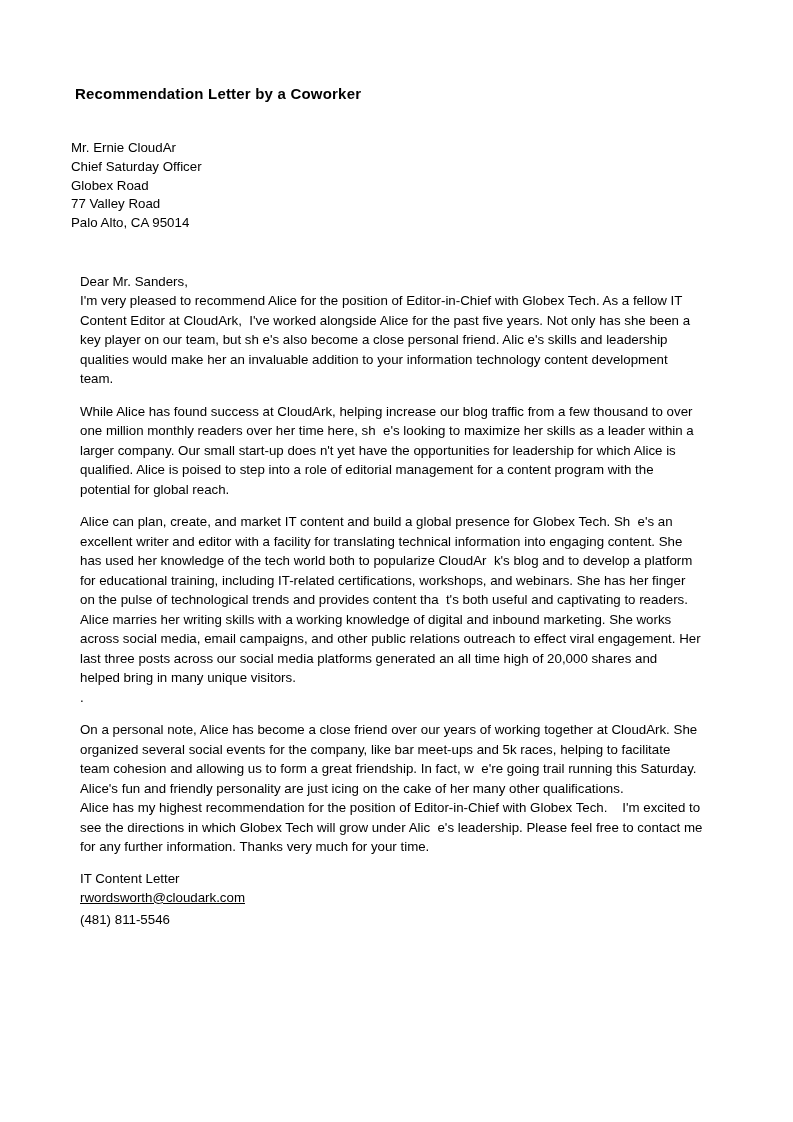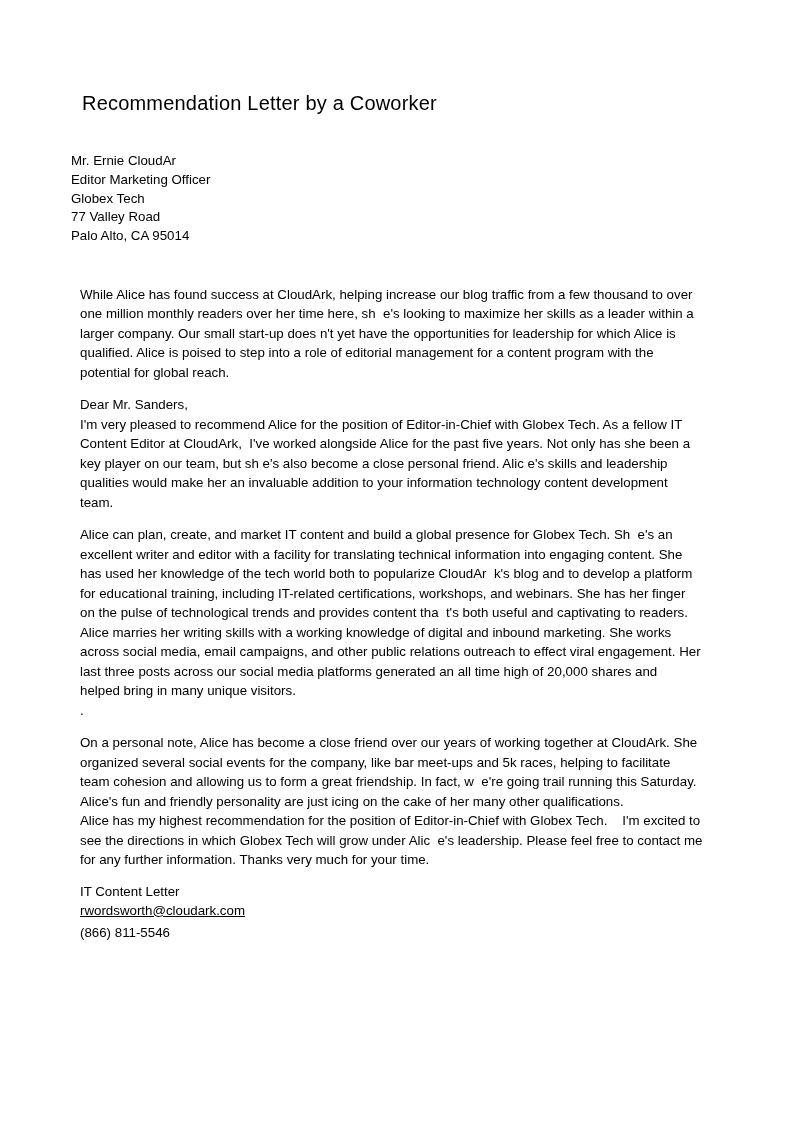--- a/index.html
+++ b/index.html
@@ -10,24 +10,24 @@
   .page {
     position: relative;
     width: 793px;
     height: 1122px;
     background: #ffffff;
     color: #000000;
     font-family: "Liberation Sans", "DejaVu Sans", sans-serif;
     overflow: hidden;
   }
   .doc-title {
-    margin: 7px;
+    margin: 0;
     padding: 85px 0 0 75px;
-    font-size: 20px;
-    font-weight: normal;
+    font-size: 15px;
+    font-weight: bold;
     letter-spacing: 0.2px;
   }
   .recipient {
     margin: 37px 0 0 71px;
     font-size: 13.3px;
     line-height: 18.8px;
   }
   .recipient div {
     white-space: pre-wrap;
   }
@@ -62,38 +62,38 @@
 </style>
 </head>
 <body>
 
 <div class="page">
 
   <h1 class="doc-title">Recommendation Letter by a Coworker</h1>
 
   <div class="recipient">
     <div>Mr. Ernie CloudAr</div>
-    <div>Editor Marketing Officer</div>
-    <div>Globex Tech</div>
+    <div>Chief Saturday Officer</div>
+    <div>Globex Road</div>
     <div>77 Valley Road</div>
     <div>Palo Alto, CA 95014</div>
   </div>
 
   <div class="body-block">
-    <div class="para">While Alice has found success at CloudArk, helping increase our blog traffic from a few thousand to over
-one million monthly readers over her time here, sh  e's looking to maximize her skills as a leader within a
-larger company. Our small start-up does n't yet have the opportunities for leadership for which Alice is
-qualified. Alice is poised to step into a role of editorial management for a content program with the
-potential for global reach.</div>
     <div class="para">Dear Mr. Sanders,
 I'm very pleased to recommend Alice for the position of Editor-in-Chief with Globex Tech. As a fellow IT
 Content Editor at CloudArk,  I've worked alongside Alice for the past five years. Not only has she been a
 key player on our team, but sh e's also become a close personal friend. Alic e's skills and leadership
 qualities would make her an invaluable addition to your information technology content development
 team.</div>
+    <div class="para">While Alice has found success at CloudArk, helping increase our blog traffic from a few thousand to over
+one million monthly readers over her time here, sh  e's looking to maximize her skills as a leader within a
+larger company. Our small start-up does n't yet have the opportunities for leadership for which Alice is
+qualified. Alice is poised to step into a role of editorial management for a content program with the
+potential for global reach.</div>
     <div class="para">Alice can plan, create, and market IT content and build a global presence for Globex Tech. Sh  e's an
 excellent writer and editor with a facility for translating technical information into engaging content. She
 has used her knowledge of the tech world both to popularize CloudAr  k's blog and to develop a platform
 for educational training, including IT-related certifications, workshops, and webinars. She has her finger
 on the pulse of technological trends and provides content tha  t's both useful and captivating to readers.
 Alice marries her writing skills with a working knowledge of digital and inbound marketing. She works
 across social media, email campaigns, and other public relations outreach to effect viral engagement. Her
 last three posts across our social media platforms generated an all time high of 20,000 shares and
 helped bring in many unique visitors.
 .</div>
@@ -102,17 +102,17 @@
 team cohesion and allowing us to form a great friendship. In fact, w  e're going trail running this Saturday.
 Alice's fun and friendly personality are just icing on the cake of her many other qualifications.
 Alice has my highest recommendation for the position of Editor-in-Chief with Globex Tech.    I'm excited to
 see the directions in which Globex Tech will grow under Alic  e's leadership. Please feel free to contact me
 for any further information. Thanks very much for your time.</div>
 
 
     <div class="signature">
       <div>IT Content Letter</div>
       <div class="email"><a href="#">rwordsworth@cloudark.com</a></div>
-      <div class="phone">(866) 811-5546</div>
+      <div class="phone">(481) 811-5546</div>
     </div>
   </div>
 
 </div>
 
 </body></html>

